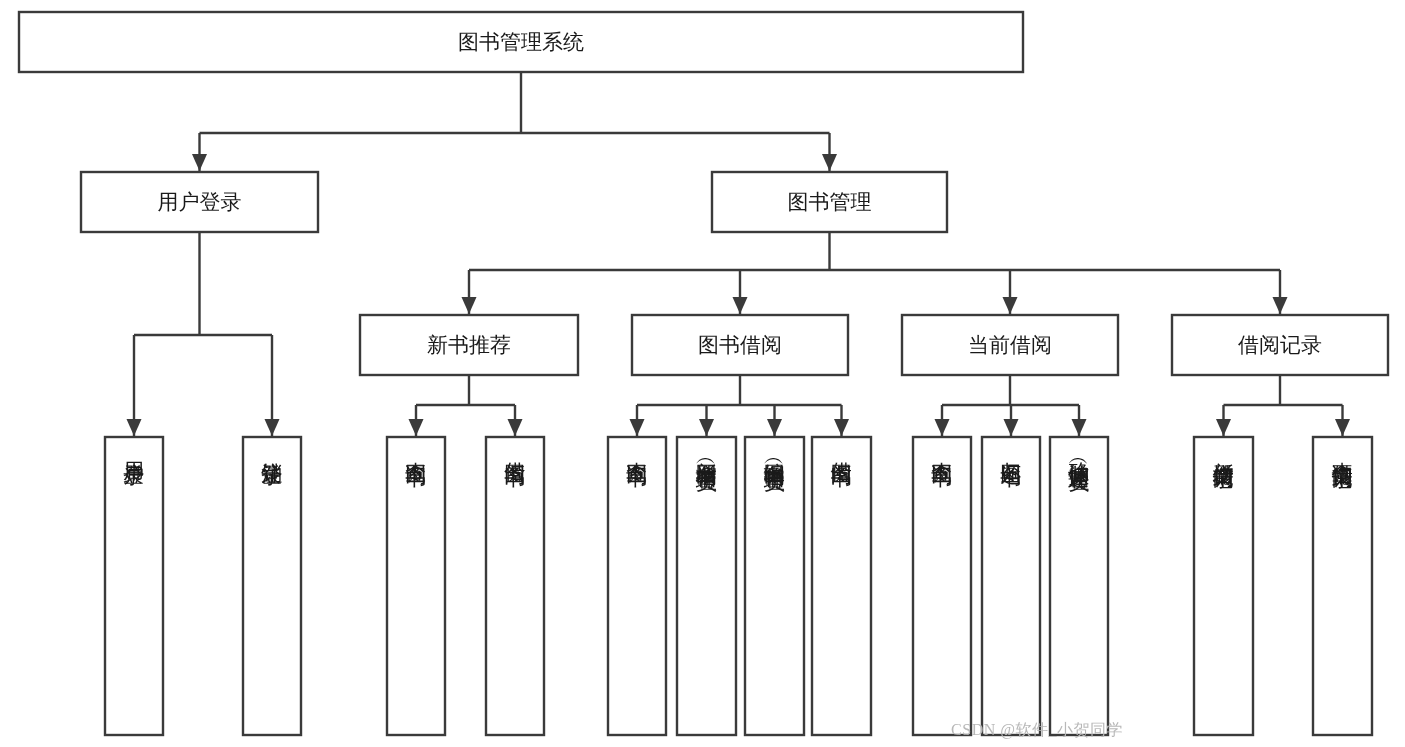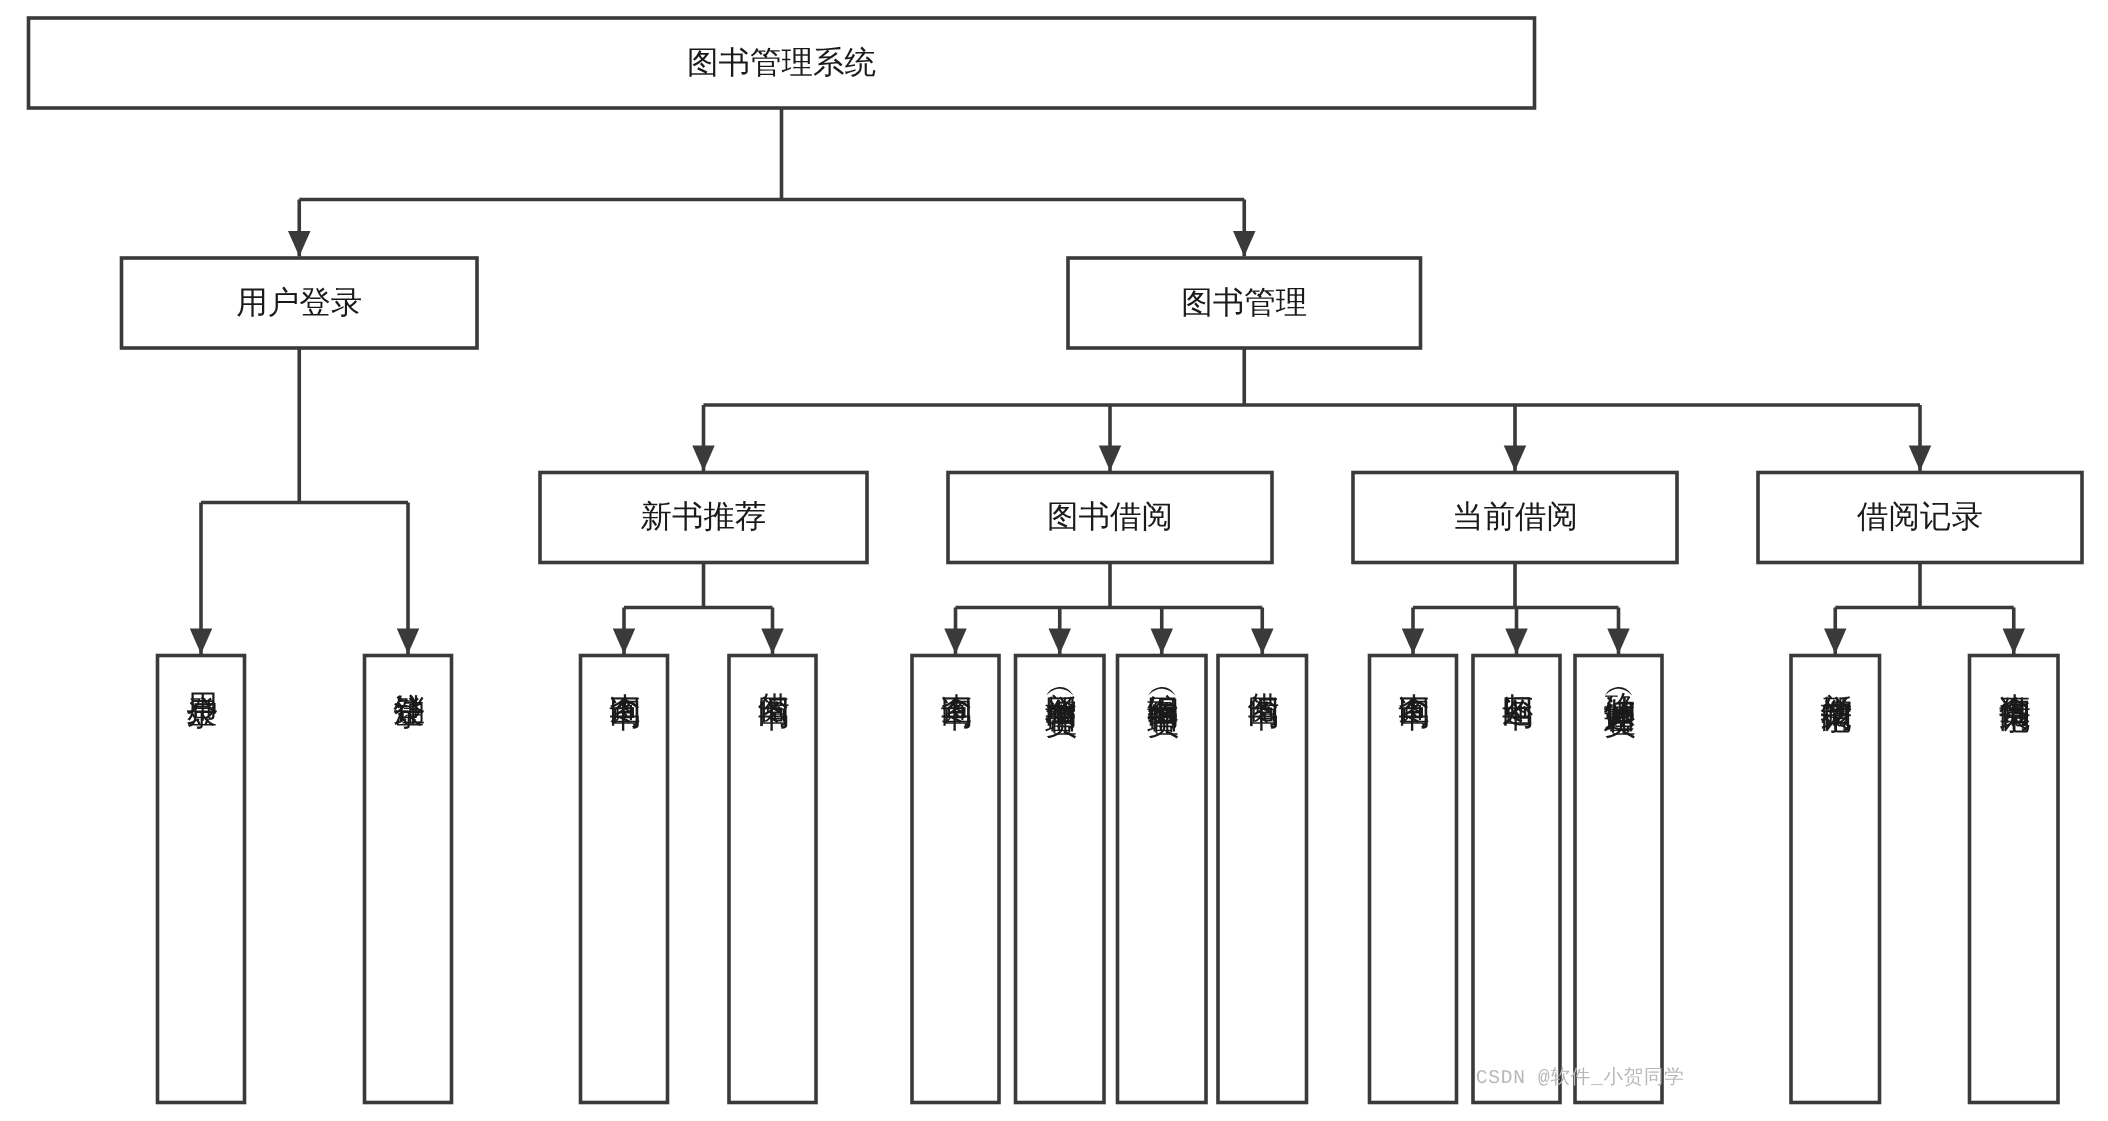--- a/index.html
+++ b/index.html
@@ -62,23 +62,23 @@
     font-family: "Liberation Sans", "DejaVu Sans", sans-serif;
     font-size: 21px;
     line-height: 1.12;
     color: #1a1a1a;
     letter-spacing: 1.5px;
     white-space: nowrap;
   }
   .watermark {
     position: absolute;
     right: 8px;
-    bottom: 20px;
-    font-family: Liberation Mono, monospace;
-    font-size: 13px;
+    bottom: 6px;
+    font-family: Liberation Serif, serif;
+    font-size: 16px;
     color: #b8b8b8;
     letter-spacing: 0.5px;
     user-select: none;
   }
 </style>
 </head>
 <body>
 
 <div id="diagram-root">
 

